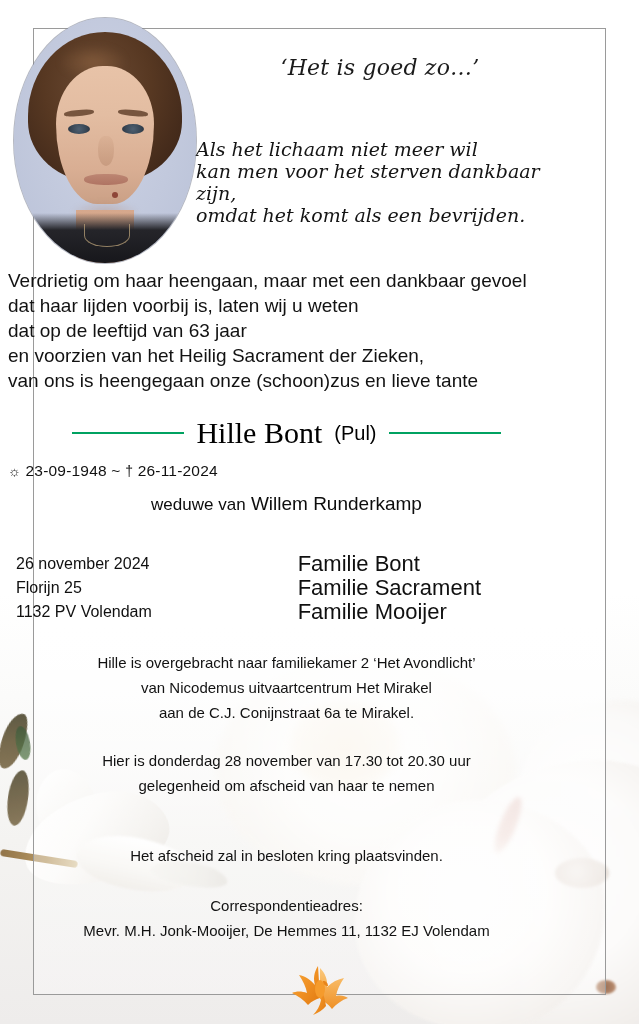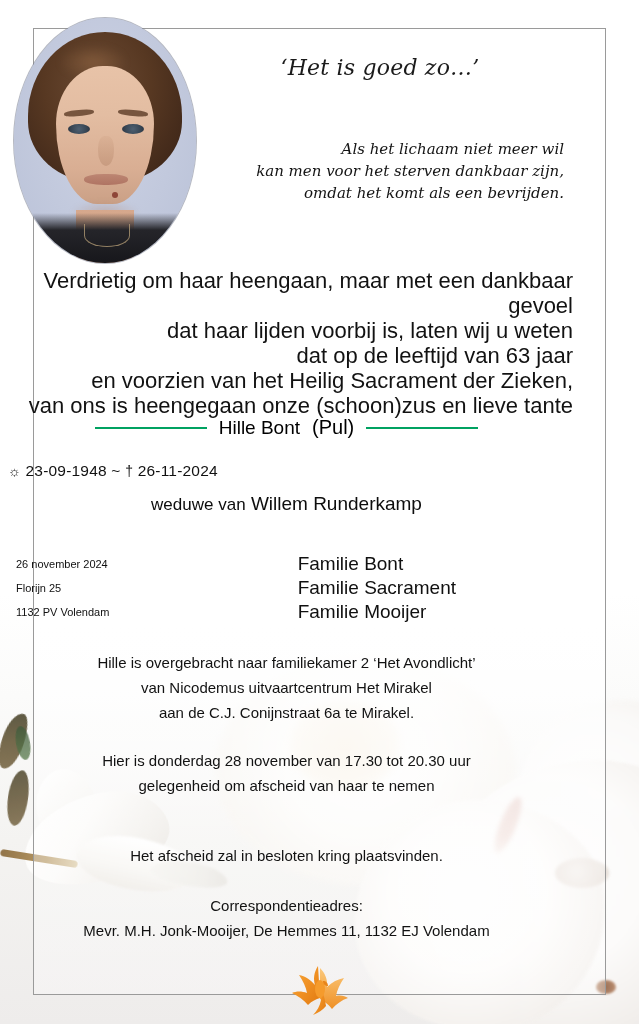--- a/index.html
+++ b/index.html
@@ -331,55 +331,56 @@
     font-family: "DejaVu Serif", serif;
     font-style: italic;
     font-size: 22px;
     color: #1b1b1b;
     letter-spacing: .2px;
   }
   .poem {
     position: absolute;
     left: 196px; top: 138px;
     width: 368px;
-    text-align: right;
+    text-align: left;
     font-family: "DejaVu Serif", serif;
     font-style: italic;
-    font-size: 15px;
+    font-size: 19px;
     line-height: 22px;
     color: #141414;
   }
   .announce {
     position: absolute;
-    left: 16px; top: 268px;
+    left: 8px; top: 268px;
     width: 557px;
-    text-align: right;
-    font-size: 22px;
+    text-align: left;
+    font-size: 19px;
     line-height: 25px;
     color: #121212;
   }
 
   .name-row {
     position: absolute;
     left: 8px; top: 416px;
     width: 557px;
     display: flex;
     align-items: center;
     justify-content: center;
     gap: 12px;
   }
   .rule {
     height: 2px;
     background: #00a261;
     flex: 0 0 112px;
   }
   .name-main {
-    font-size: 19px;
+    font-size: 30px;
     color: #000000;
     white-space: nowrap;
+    font-family: Liberation Serif, serif;
   }
   .name-alias {
     font-size: 20px;
     color: #000000;
   }
   .dates {
     position: absolute;
     left: 8px; top: 462px;
     width: 557px;
     font-size: 15.5px;
@@ -400,27 +401,27 @@
   .cols {
     position: absolute;
     left: 8px; top: 552px;
     width: 557px;
     display: flex;
   }
   .col-left {
     width: 52%;
     padding-left: 8px;
     box-sizing: border-box;
-    font-size: 11px;
+    font-size: 16px;
     line-height: 24px;
     color: #101010;
   }
   .col-right {
     width: 48%;
-    font-size: 19px;
+    font-size: 22px;
     line-height: 24px;
     color: #101010;
   }
 
   .para {
     position: absolute;
     left: 8px;
     width: 557px;
     text-align: center;
     font-size: 15px;

